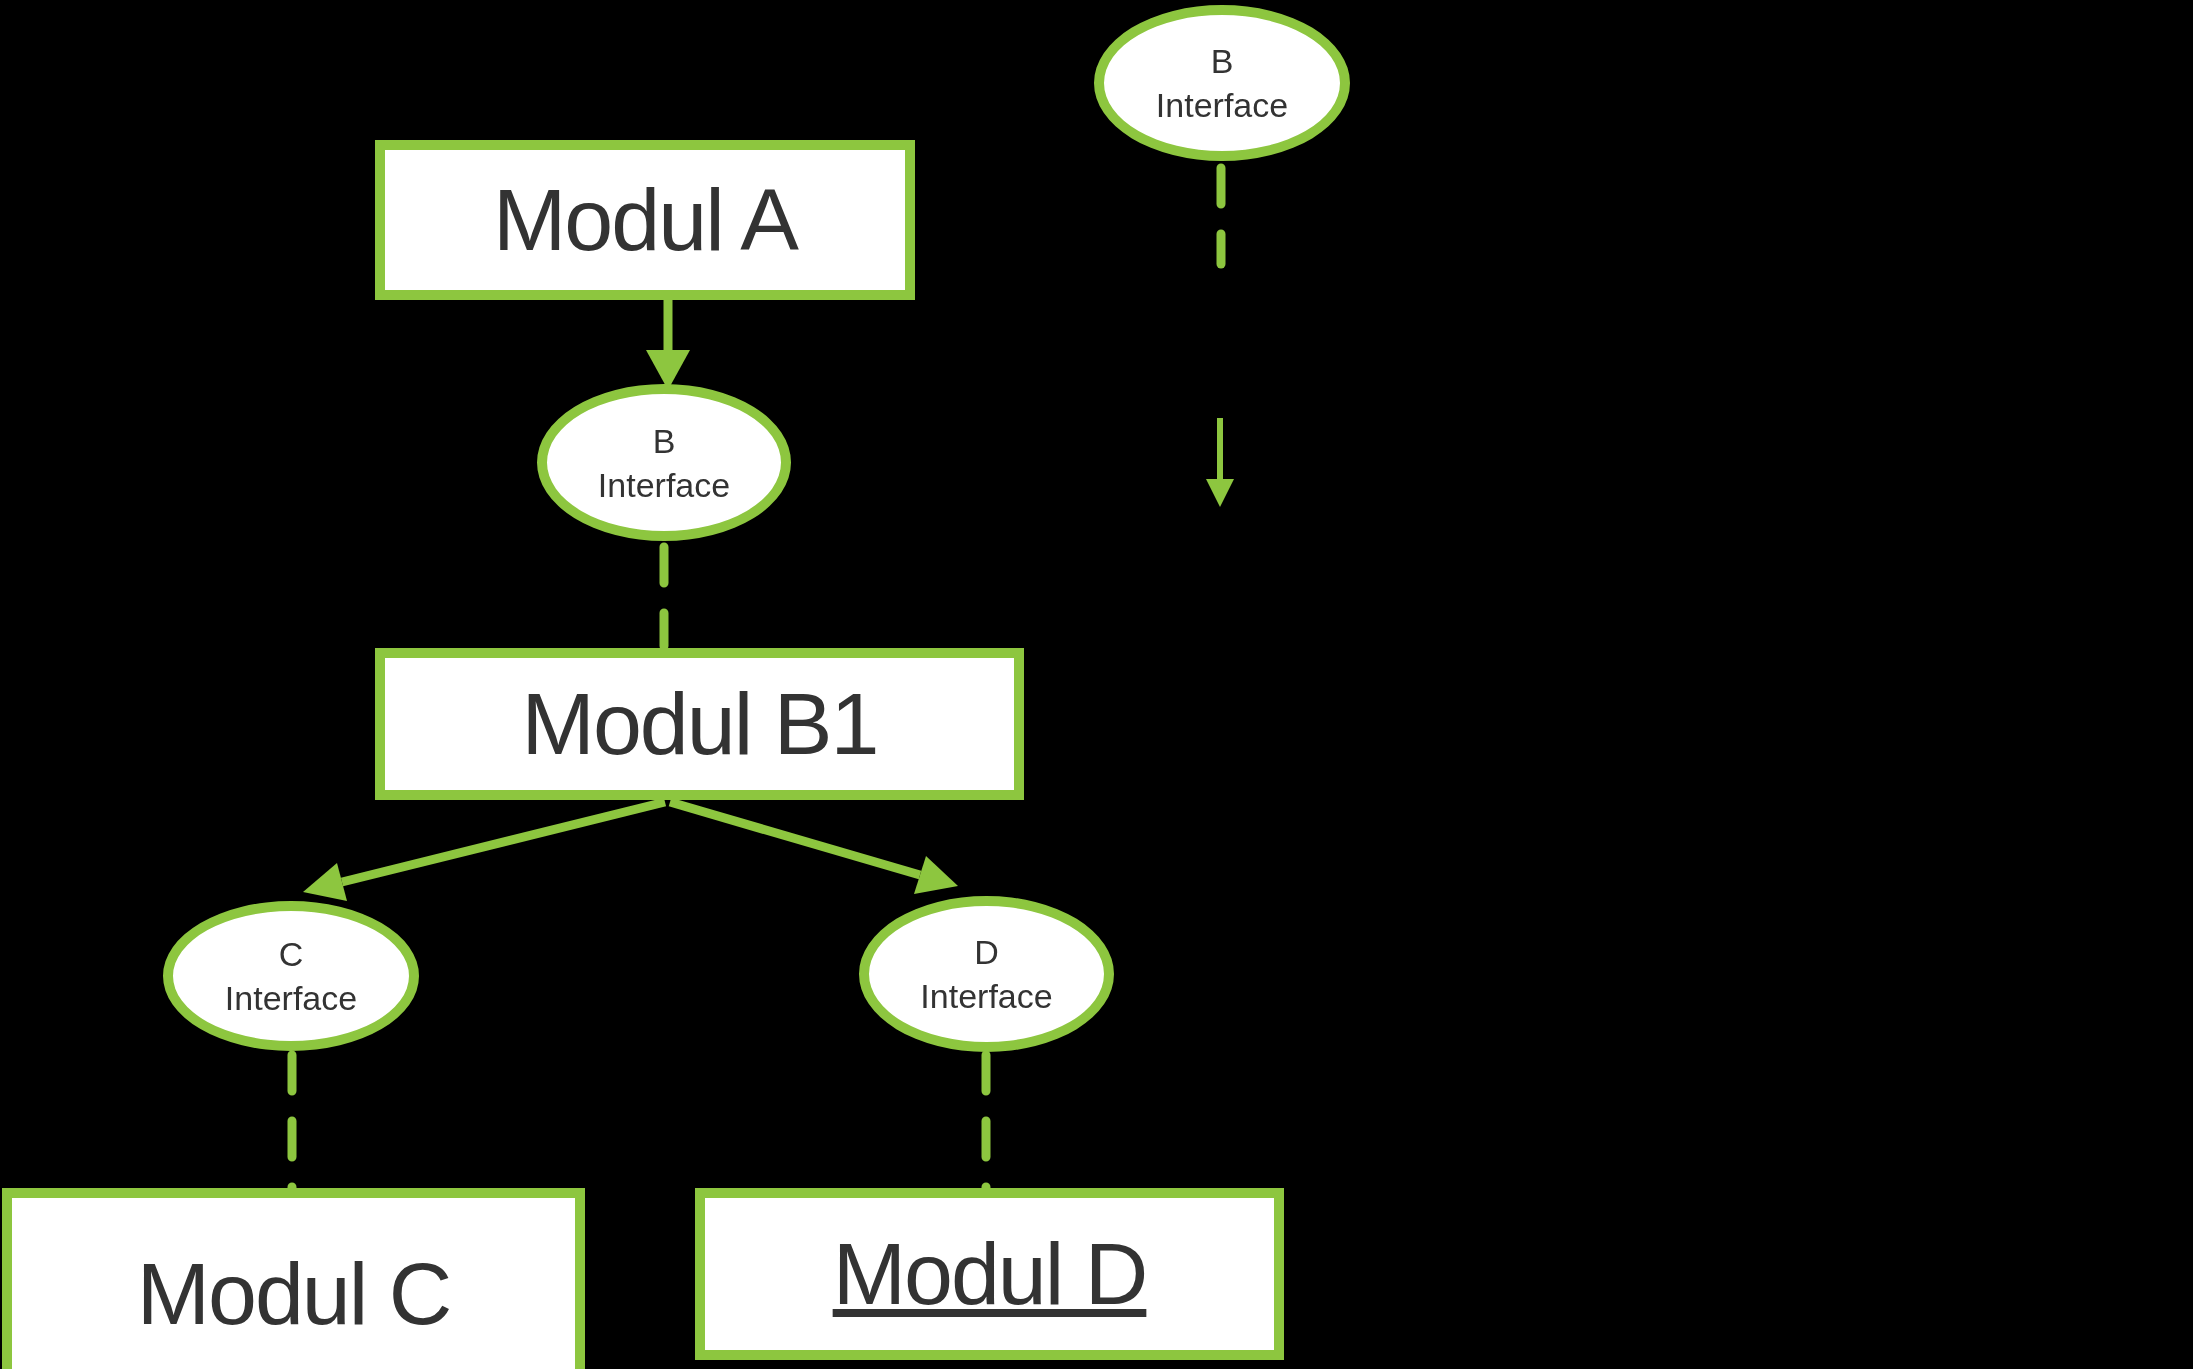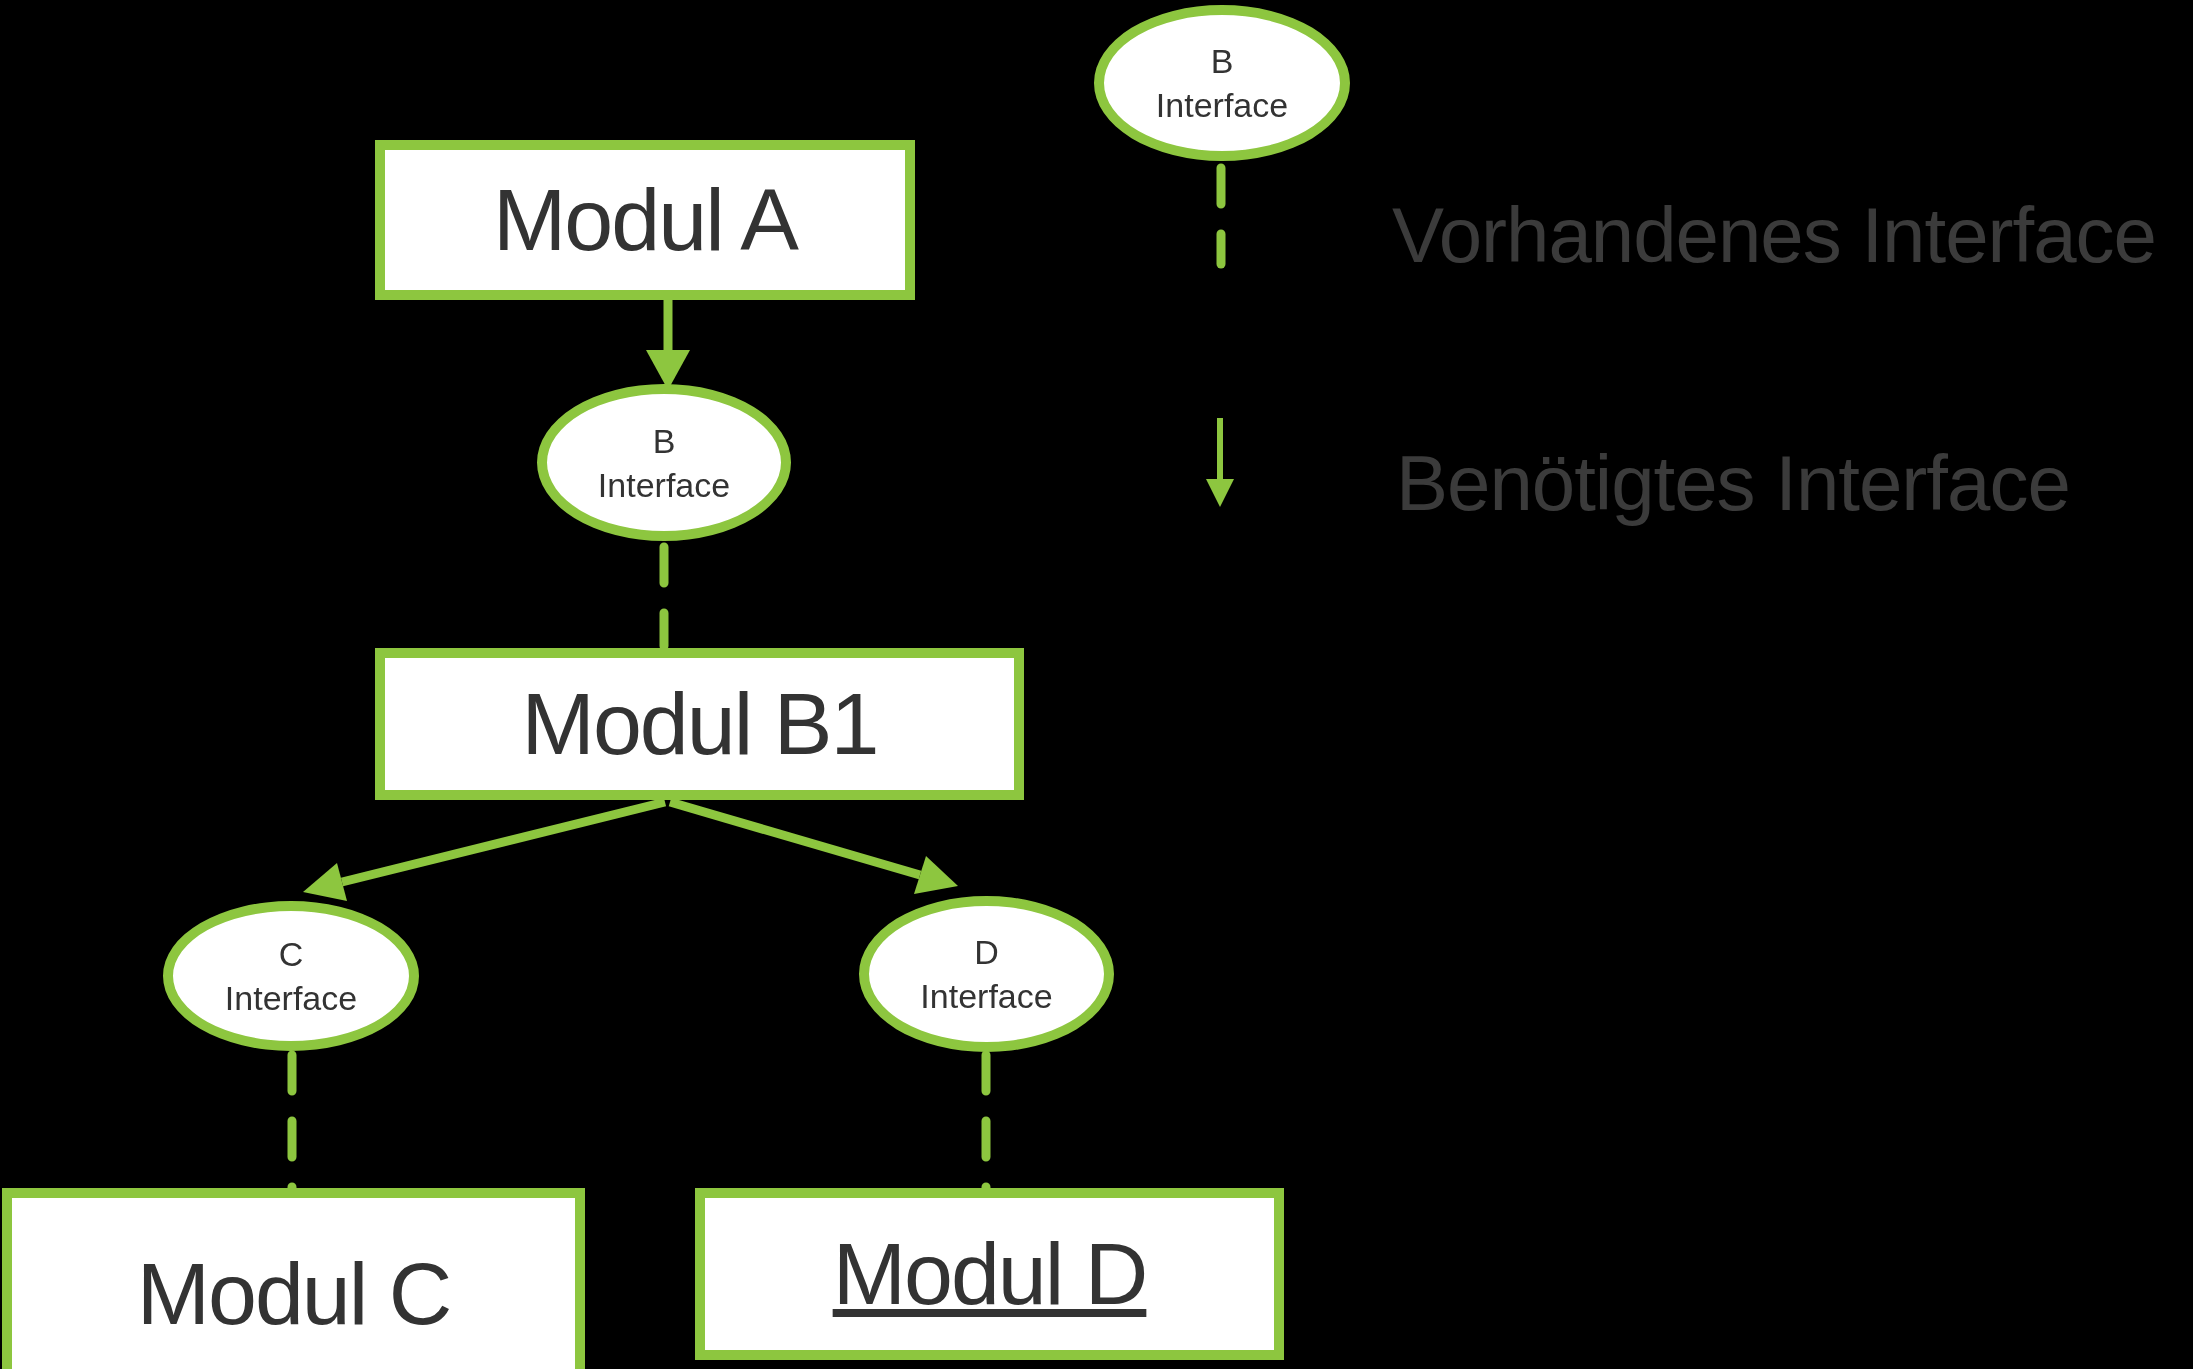--- a/index.html
+++ b/index.html
@@ -129,17 +129,15 @@
 
   <div class="module" id="modul-d">
     <span>Modul D</span>
   </div>
 
   <div class="iface" id="legend-iface">
     <span>B</span>
     <span>Interface</span>
   </div>
 
-  <div class="legend-label" id="legend-provided">Vorhandenes Interface</div>
 
-  <div class="legend-label" id="legend-required">Benötigtes Interface</div>
 
 </div>
 
 </body></html>

